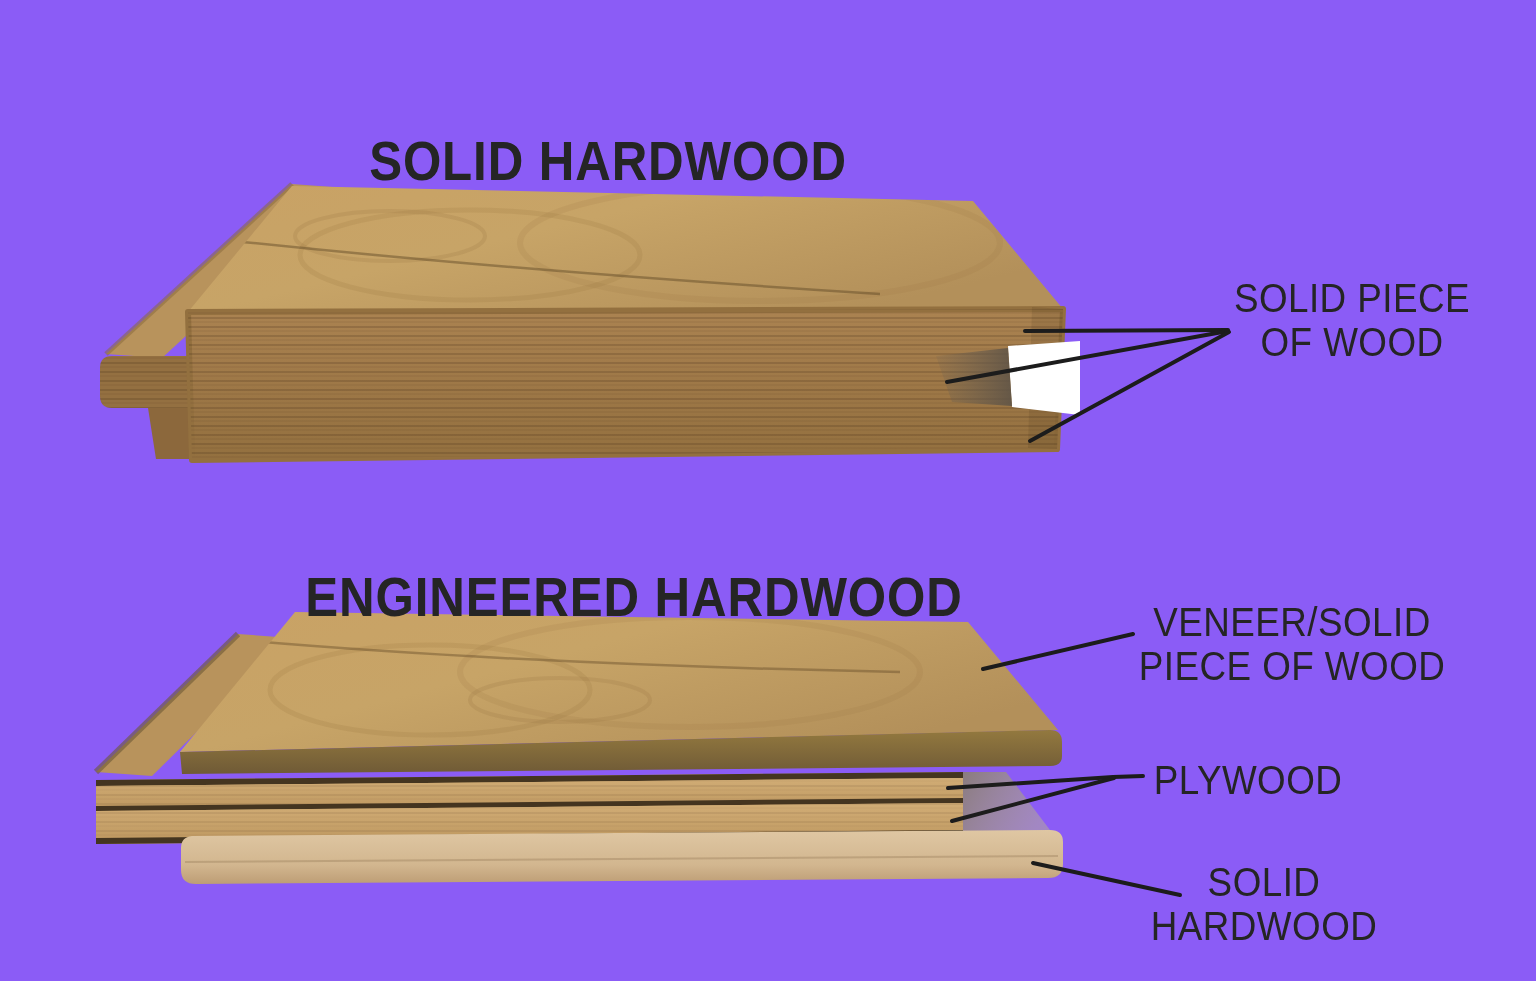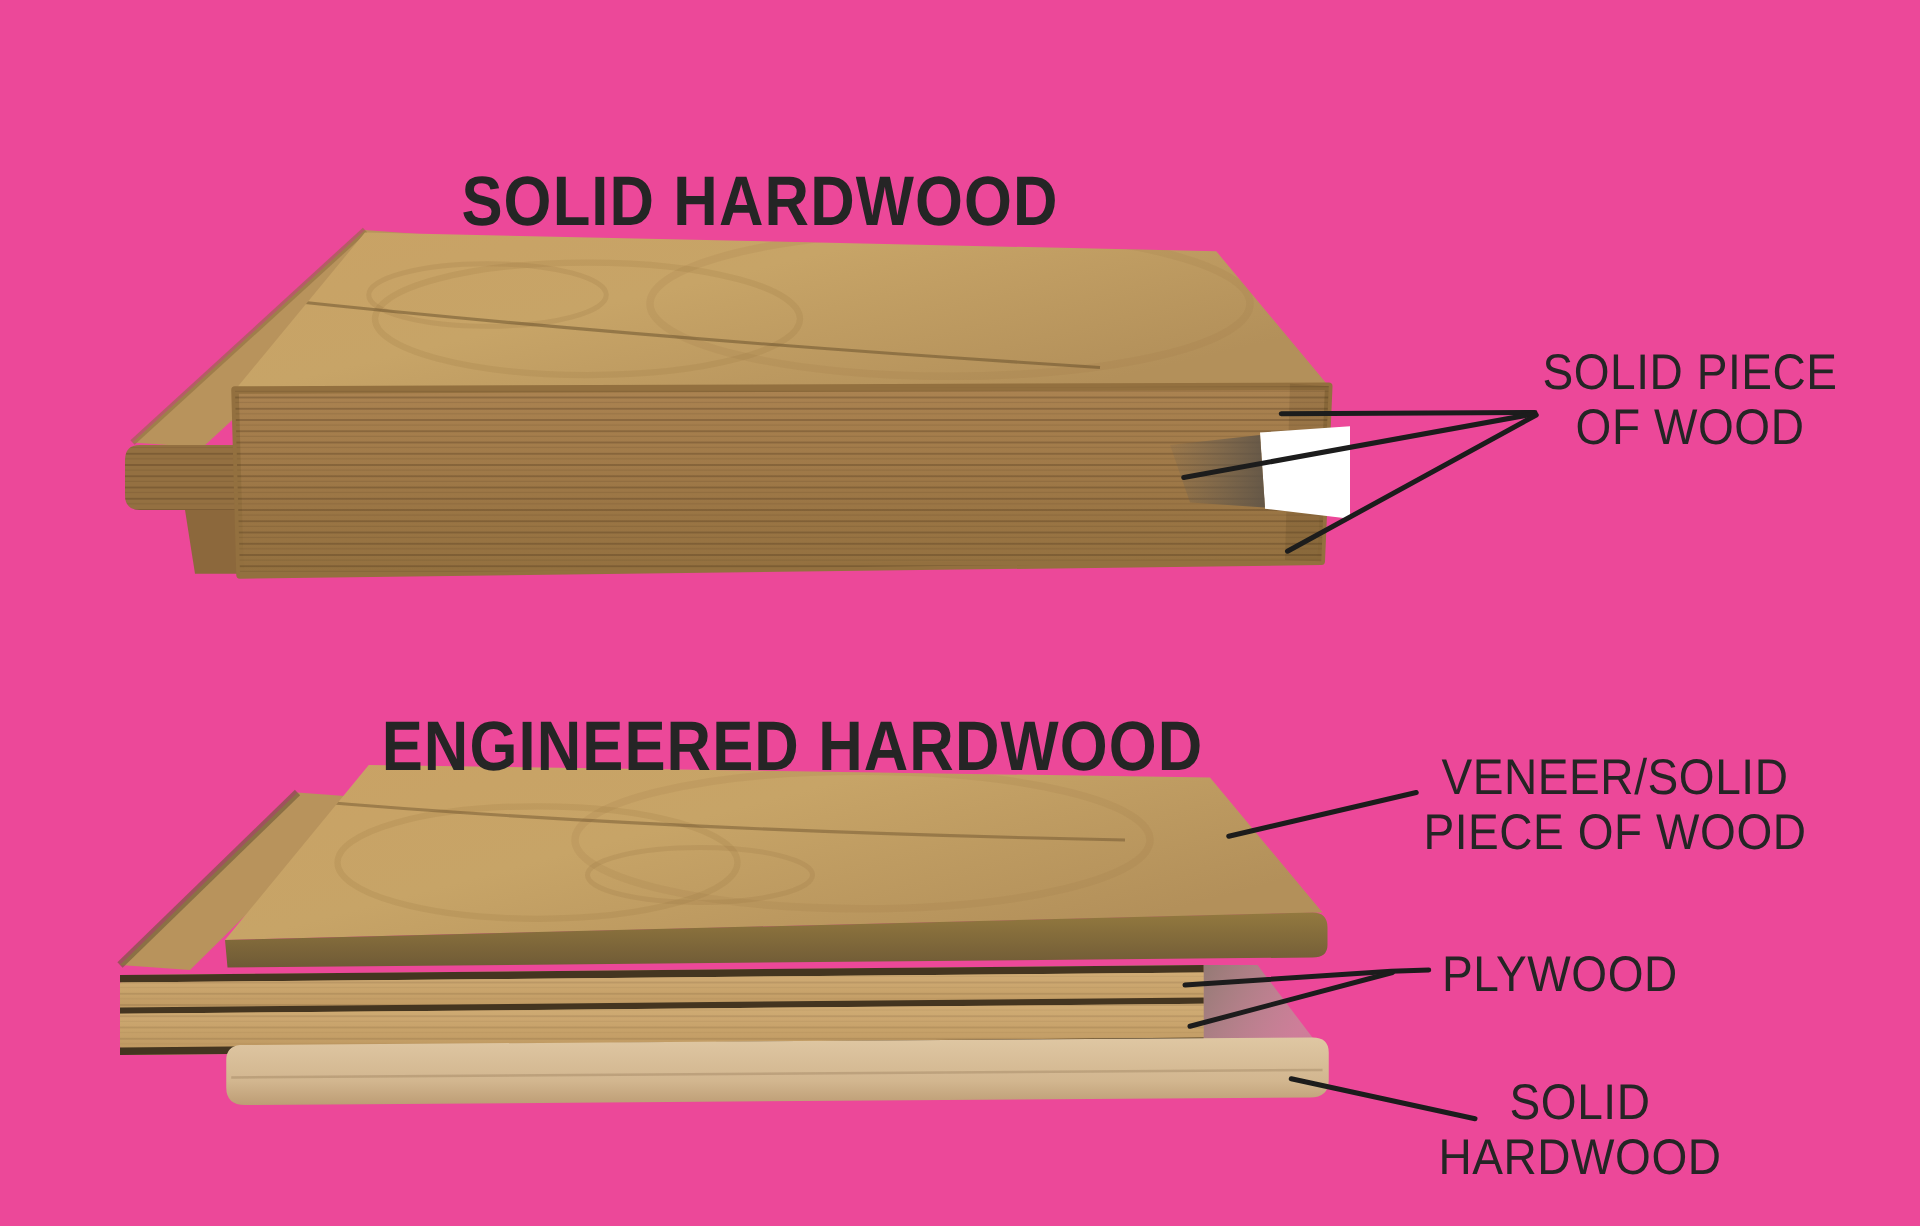--- a/index.html
+++ b/index.html
@@ -1,19 +1,19 @@
 <!DOCTYPE html>
 <html style="--color-text-primary: #252525; --color-leader-line: #1c1c1c; --color-wood-top-light: #cba76c; --color-wood-top-dark: #b3905a; --color-wood-front: #a17b4a; --color-veneer-edge: #887044; --color-plywood-layer: #cba770; --color-plywood-line: #443520; --color-core-hardwood: #d9c09b; --color-groove-shadow: #7e7263;"><head>
 <meta charset="utf-8">
 <style>
   html,body{margin:0;padding:0;background:#ffffff;}
   .canvas{
     position:relative;
     width:1536px;height:981px;
-    background:#ec4899;
+    background:#8b5cf6;
     overflow:hidden;
     font-family:"Liberation Sans", sans-serif;
   }
   .artwork{position:absolute;left:0;top:0;}
   .diagram-title{
     position:absolute;
     transform:translateX(-50%) scaleX(.88);
     transform-origin:50% 0;
     font-size:56px;
     font-weight:700;

